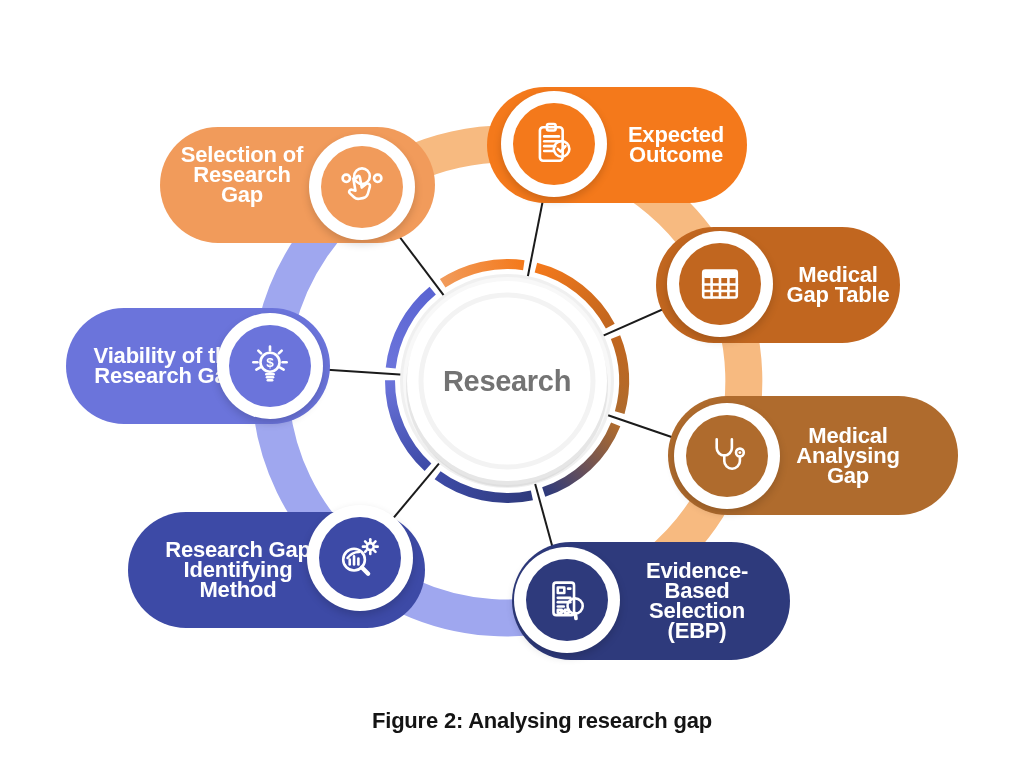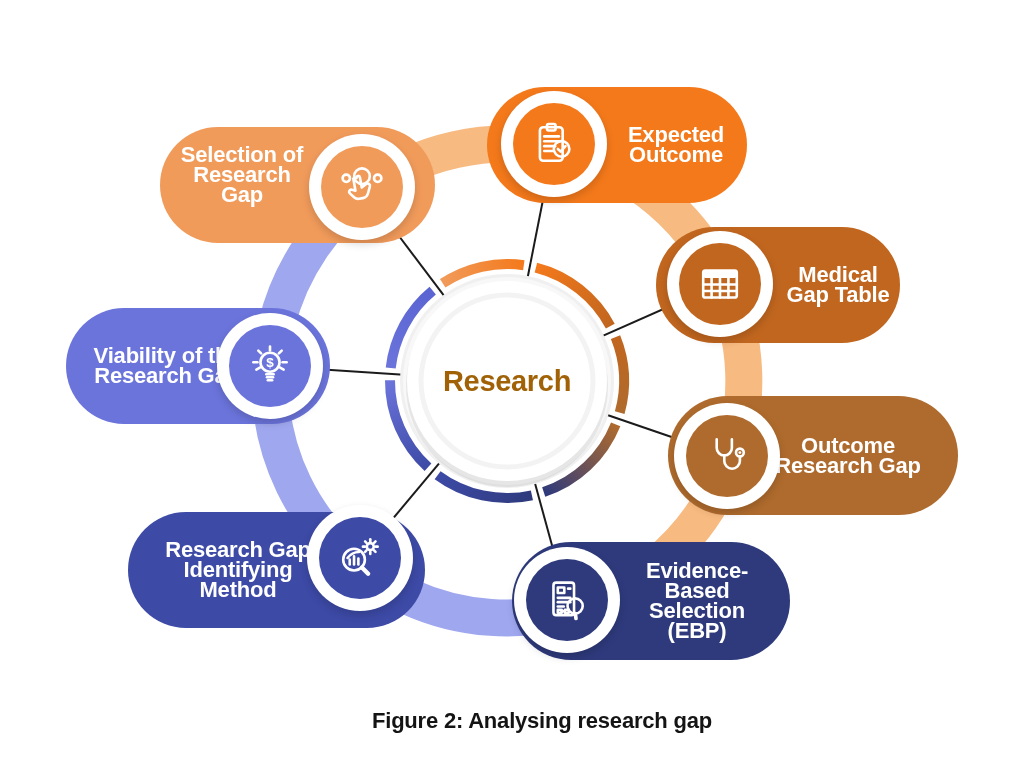--- a/index.html
+++ b/index.html
@@ -50,21 +50,21 @@
   .n6-label{left:152px;top:512px;width:172px;height:116px;}
   .n6-badge{left:307px;top:505px;}
   
   .n7-pill{left:66px;top:308px;width:264px;height:116px;}
   .n7-label{left:92px;top:308px;width:150px;height:116px;}
   .n7-badge{left:217px;top:313px;}
   
   #center-title{
     position:absolute;left:377px;top:321px;width:260px;height:120px;
     display:flex;flex-direction:column;align-items:center;justify-content:center;
-    font-size:29px;font-weight:700;color:#a16207;line-height:39px;letter-spacing:-0.3px;
+    font-size:29px;font-weight:700;color:#737373;line-height:39px;letter-spacing:-0.3px;
   }
   
   #caption{
     position:absolute;left:0;top:708px;width:1024px;text-align:center;
     transform:translateX(30px);
     font-size:22px;font-weight:700;color:#141414;letter-spacing:-0.2px;
   }
 </style>
 </head>
 <body>
@@ -182,21 +182,21 @@
           <line x1="16.25" y1="18.5" x2="16.25" y2="36.5"></line>
           <line x1="24" y1="18.5" x2="24" y2="36.5"></line>
           <line x1="31.75" y1="18.5" x2="31.75" y2="36.5"></line>
         </svg>
       </div>
     </div>
   </div>
 
   <div class="node">
     <div class="pill n4-pill" style="background-color: rgb(175, 107, 45);"></div>
-    <div class="pill-label n4-label">Outcome Research Gap</div>
+    <div class="pill-label n4-label">Medical Analysing Gap</div>
     <div class="badge n4-badge">
       <div class="disc" style="background-color: rgb(175, 107, 45);">
         <svg width="52" height="52" viewBox="0 0 48 48">
           <path d="M14.5 8.5v8a7 7 0 0 0 14 0v-8"></path>
           <path d="M21.5 23.3v5.2a7.2 7.2 0 0 0 14.4 0v-4"></path>
           <circle cx="35.9" cy="20.8" r="3.6"></circle>
           <circle cx="35.9" cy="20.8" r="1.3" fill="#fff" stroke="none"></circle>
         </svg>
       </div>
     </div>

